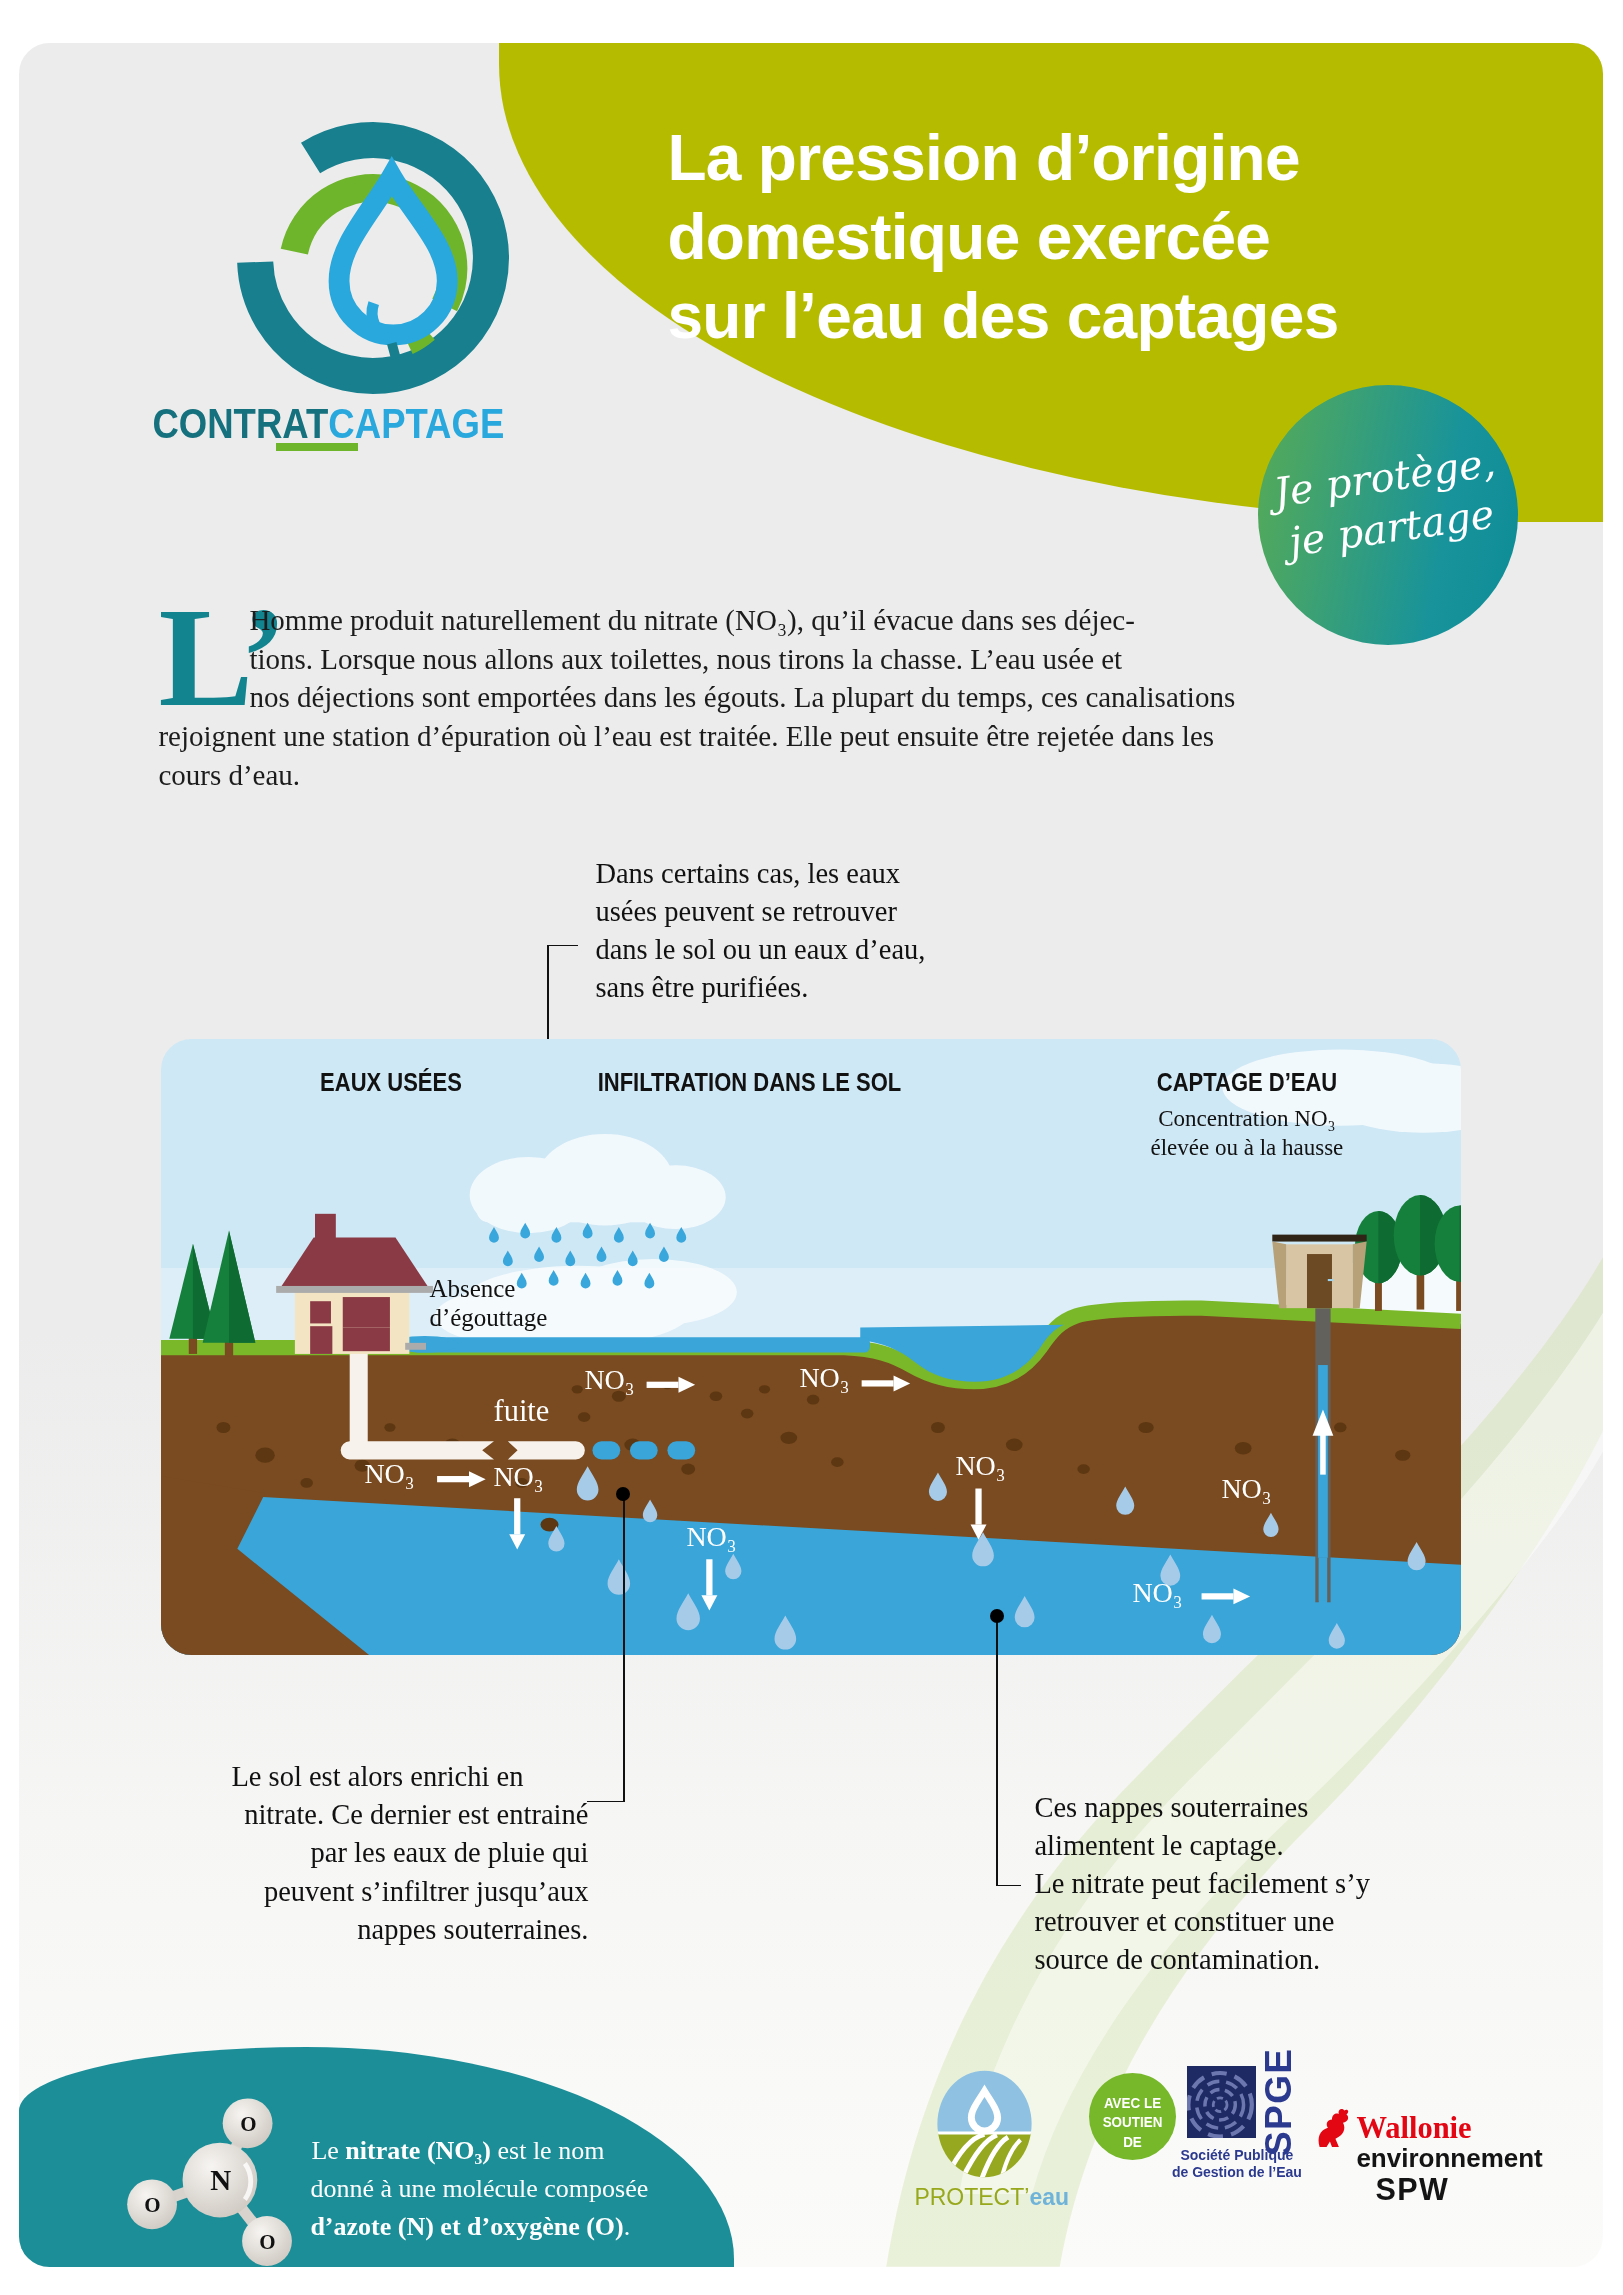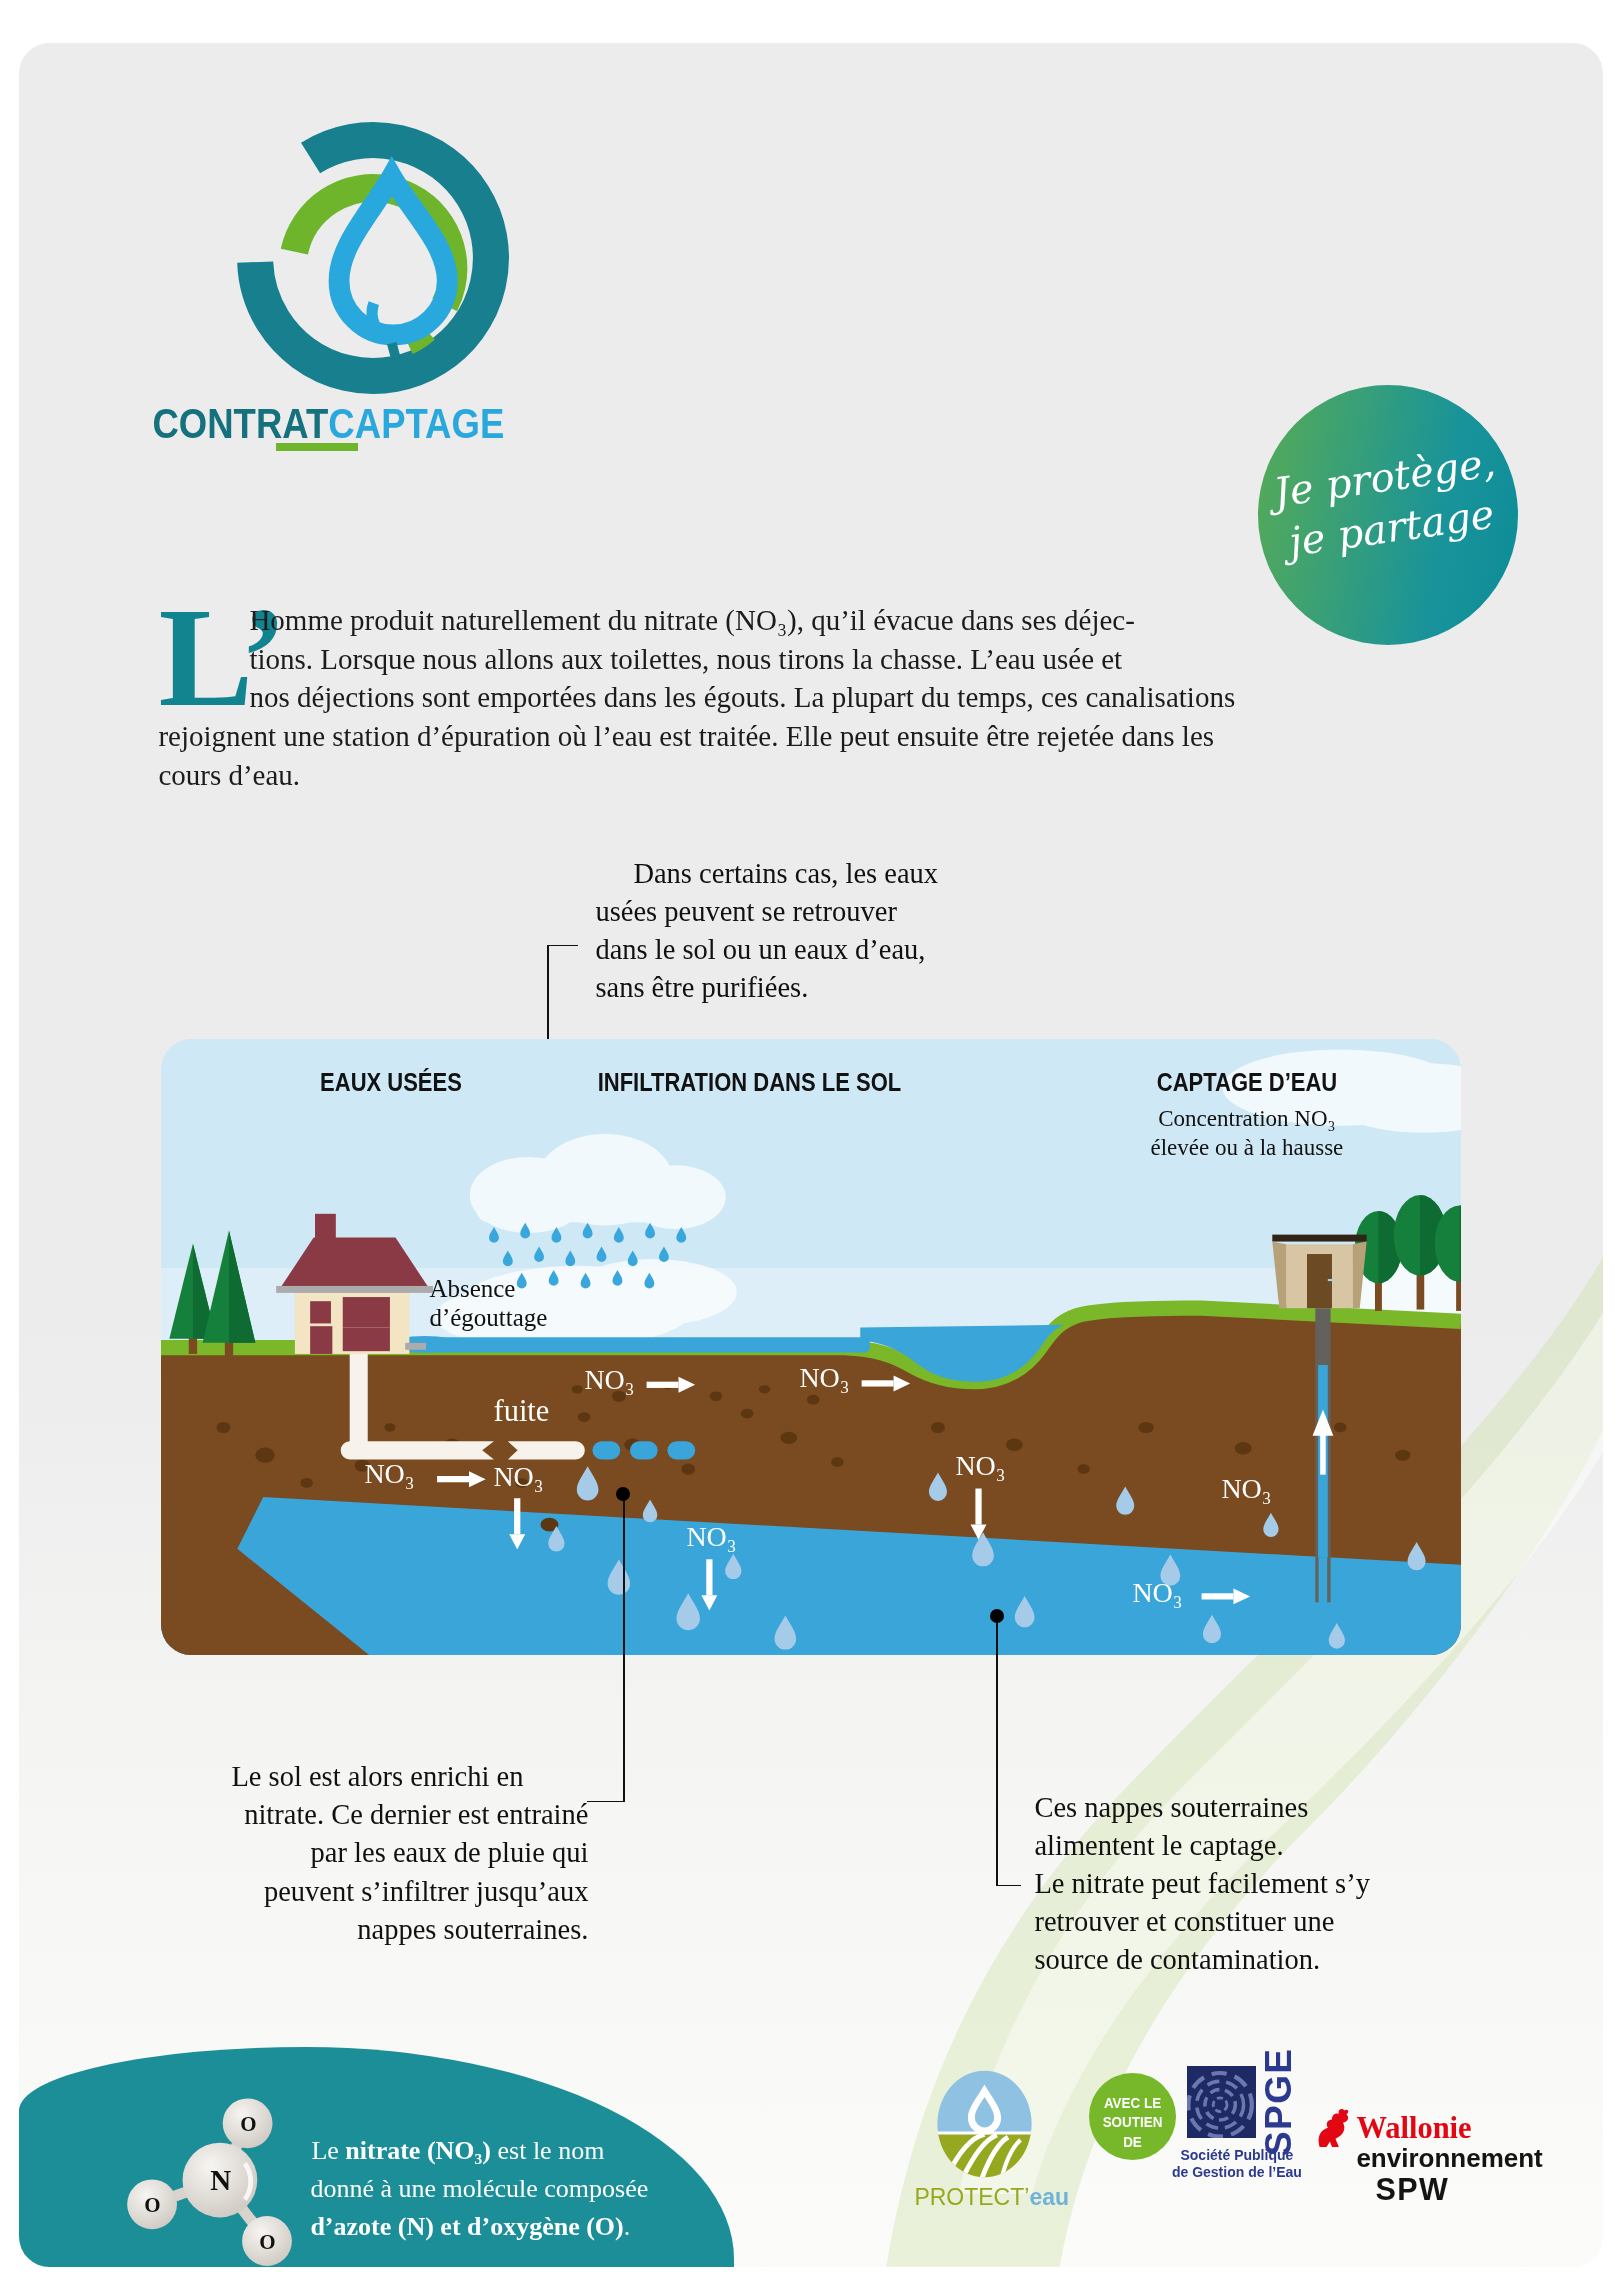--- a/index.html
+++ b/index.html
@@ -60,20 +60,25 @@
 <body>
 
 <div class="page">
   <div class="panel">
 
     <svg class="abs" style="left:0;top:0;" width="1584" height="2224" viewBox="0 0 2283 3205">
       <path d="M2283,1750 C2130,2010 1840,2260 1590,2520 C1390,2730 1290,2960 1250,3205 L1500,3205 C1540,2980 1660,2770 1860,2570 C2060,2370 2220,2130 2283,2000 Z" fill="#c8dc96" opacity="0.32"></path>
       <path d="M2283,1830 C2140,2060 1900,2290 1680,2510 C1500,2690 1390,2900 1355,3100 L1460,3100 C1510,2920 1640,2740 1830,2560 C2030,2370 2210,2160 2283,2030 Z" fill="#ffffff" opacity="0.45"></path>
     </svg>
 
+    <div class="olive-blob">
+      <div class="title-line sans" style="top:78px;">La pression d’origine</div>
+      <div class="title-line sans" style="top:157px;">domestique exercée</div>
+      <div class="title-line sans" style="top:236px;">sur l’eau des captages</div>
+    </div>
 
     <div class="badge">
       <div class="badge-inner">
         <div>Je protège,</div>
         <div>je partage</div>
       </div>
     </div>
 
     <svg class="abs" style="left:191px;top:52px;" width="333" height="326" viewBox="0 0 480 470">
       <circle cx="235" cy="235" r="170" fill="none" stroke="#177f8e" stroke-width="52" pathLength="360" stroke-dasharray="300 60" transform="rotate(-122 235 235)"></circle>
@@ -87,21 +92,21 @@
     </div>
     <div class="wm-underline"></div>
 
     <div class="dropcap">L’</div>
     <div class="intro-line" style="left:230px;top:600px;">tions. Lorsque nous allons aux toilettes, nous tirons la chasse. L’eau usée et</div>
     <div class="intro-line" style="left:230px;top:561px;">Homme produit naturellement du nitrate (NO₃), qu’il évacue dans ses déjec-</div>
     <div class="intro-line" style="left:230px;top:638px;">nos déjections sont emportées dans les égouts. La plupart du temps, ces canalisations</div>
     <div class="intro-line" style="left:139px;top:677px;">rejoignent une station d’épuration où l’eau est traitée. Elle peut ensuite être rejetée dans les</div>
     <div class="intro-line" style="left:139px;top:716px;">cours d’eau.</div>
 
-    <div class="note-line" style="left:576px;top:815px;margin-left:38px;">Dans certains cas, les eaux</div>
+    <div class="note-line" style="left:576px;top:815px;">Dans certains cas, les eaux</div>
     <div class="note-line" style="left:576px;top:853px;">usées peuvent se retrouver</div>
     <div class="note-line" style="left:576px;top:891px;">dans le sol ou un eaux d’eau,</div>
     <div class="note-line" style="left:576px;top:929px;">sans être purifiées.</div>
     <div class="connector" style="left:528px;top:902px;width:30.5px;height:1.4px;"></div>
     <div class="connector" style="left:528px;top:902px;width:1.4px;height:278px;"></div>
     <div class="cdot" style="left:522px;top:1179px;"></div>
 
     <div class="diagram">
       <svg width="1300" height="616" viewBox="0 0 1874 888" style="position:absolute;left:0;top:0;border-radius:30.5px;">
         <defs>

